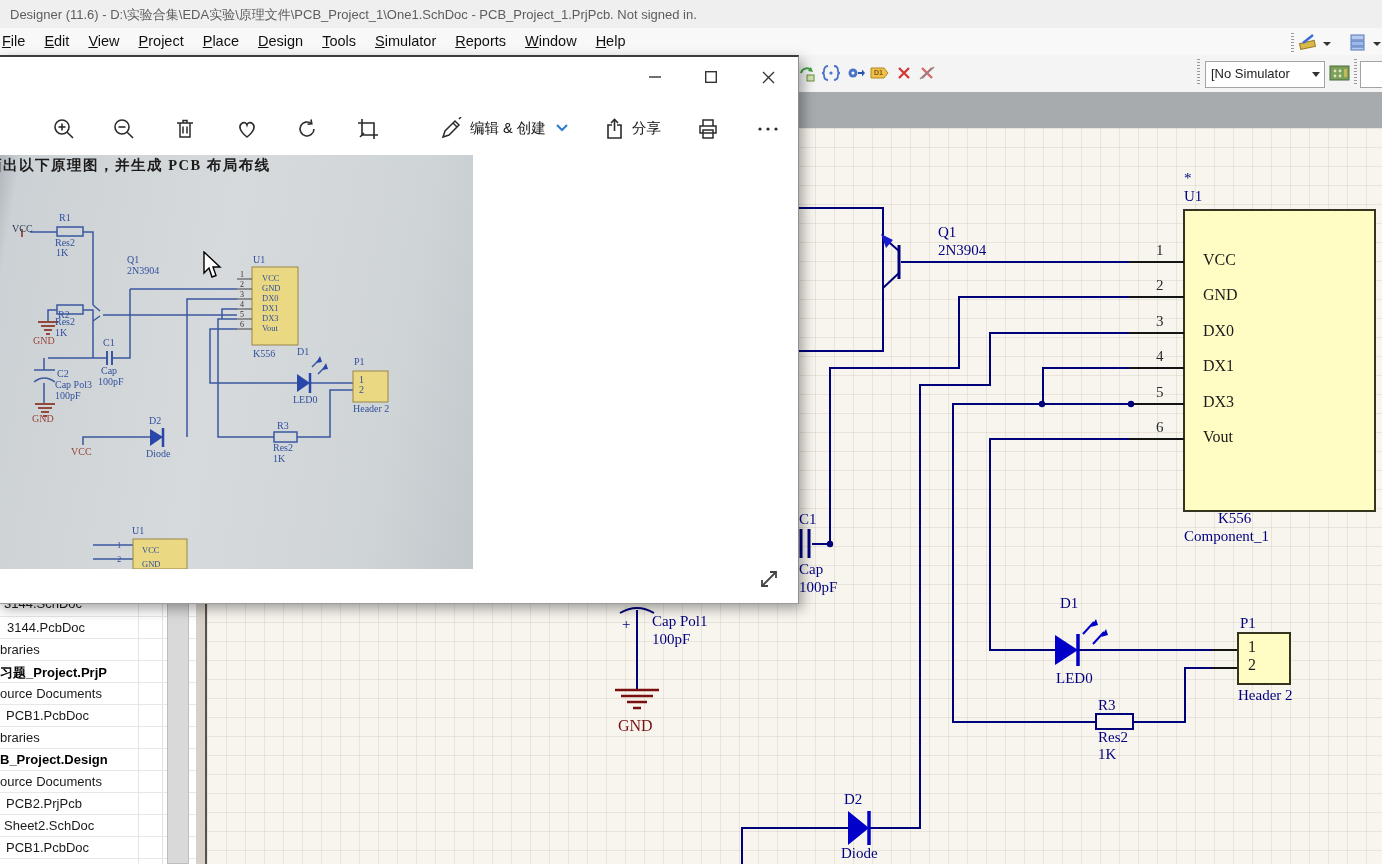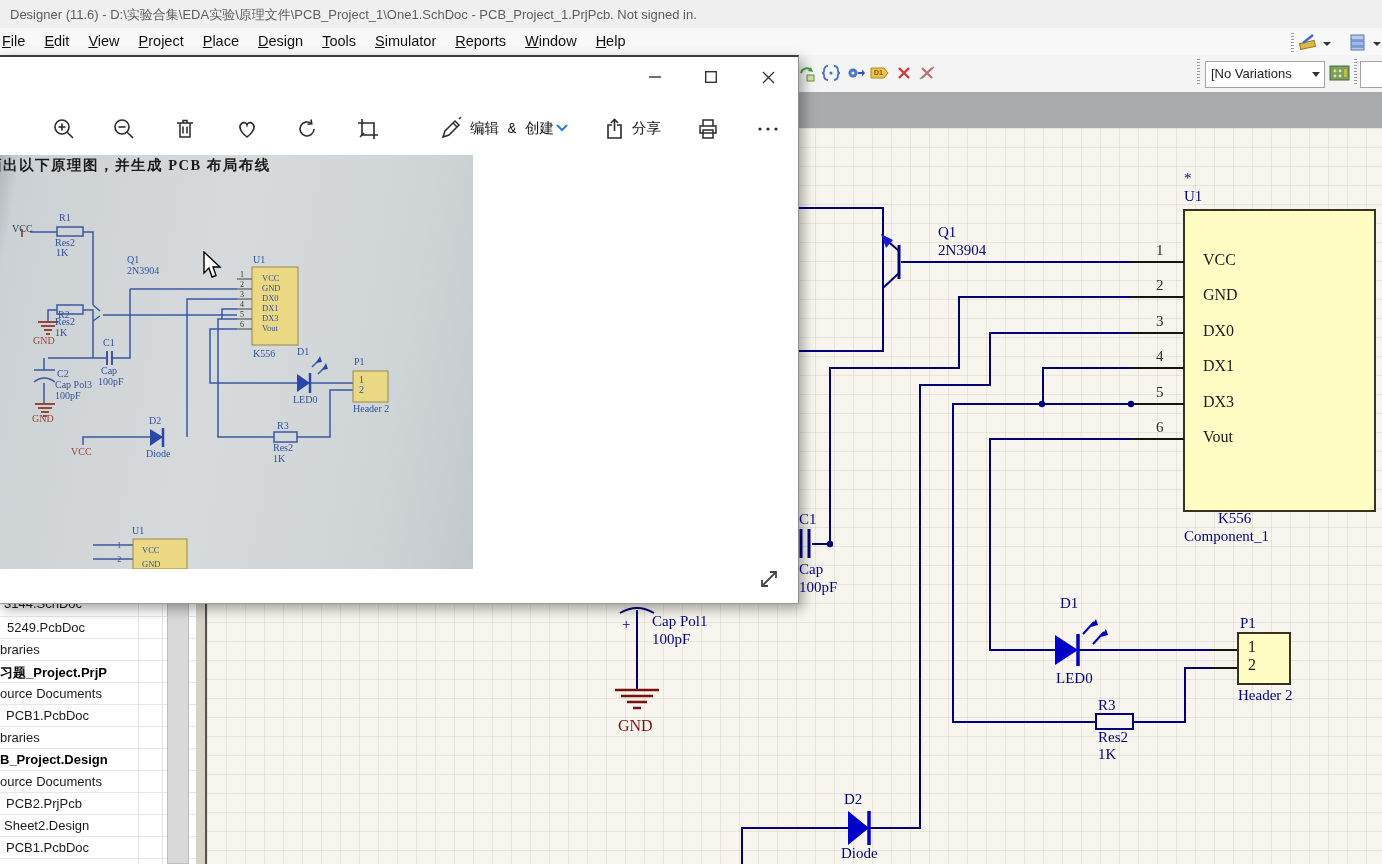--- a/index.html
+++ b/index.html
@@ -119,21 +119,21 @@
   <svg class="abs" style="left:919px;top:10px;" width="16" height="16" viewBox="0 0 16 16">
     <path d="M3,3 L13,13 M13,3 L3,13" stroke="#d03a3a" stroke-width="2.4" opacity=".75"></path>
     <line x1="1" y1="14" x2="15" y2="2" stroke="#8a8a8a" stroke-width="1.6"></line>
   </svg>
   <div class="abs dotted-sep" style="left:1197px;top:4px;height:26px;"></div>
   <div class="abs dotted-sep" style="left:1354px;top:4px;height:26px;"></div>
 </div>
 <span id="tag-label">D1</span>
 
 <div class="abs" id="variations-box">
-  <span class="val">[No Variations</span>
+  <span class="val">[No Simulator</span>
   <span class="arrow"></span>
 </div>
 <svg class="abs" style="left:1329px;top:64px;z-index:0;" width="21" height="18" viewBox="0 0 21 18">
   <rect x="1" y="2" width="19" height="14" fill="#7aa05a" stroke="#4a6a3a"></rect>
   <circle cx="6" cy="7" r="1.4" fill="#e8e0c0"></circle>
     <circle cx="11" cy="7" r="1.4" fill="#e8e0c0"></circle>
   <circle cx="6" cy="12" r="1.4" fill="#e8e0c0"></circle>
     <circle cx="11" cy="12" r="1.4" fill="#e8e0c0"></circle>
   <rect x="15" y="5" width="3" height="8" fill="#c8b858"></rect>
 </svg>
@@ -237,30 +237,30 @@
   </div>
 
 <div class="abs" id="sidebar">
   <div class="vline" style="left:138px;"></div>
   <div class="vline" style="left:162px;"></div>
   <div id="sb-scroll"></div>
   <div id="sb-gutter"></div>
 </div>
 <div class="abs" id="sidebar-labels">
     <span class="lb row" style="left: 4px; top: 596px;">3144.SchDoc</span>
-    <span class="lb row" style="left: 7px; top: 620px;">5249.PcbDoc</span>
+    <span class="lb row" style="left: 7px; top: 620px;">3144.PcbDoc</span>
     <span class="lb row" style="left: 0px; top: 642px;">braries</span>
     <span class="lb rowb" style="left: 0px; top: 664px;">习题_Project.PrjP</span>
     <span class="lb row" style="left: 0px; top: 686px;">ource Documents</span>
     <span class="lb row" style="left: 6px; top: 708px;">PCB1.PcbDoc</span>
     <span class="lb row" style="left: 0px; top: 730px;">braries</span>
     <span class="lb rowb" style="left: 0px; top: 752px;">B_Project.Design</span>
     <span class="lb row" style="left: 0px; top: 774px;">ource Documents</span>
     <span class="lb row" style="left: 6px; top: 796px;">PCB2.PrjPcb</span>
-    <span class="lb row" style="left: 4px; top: 818px;">Sheet2.Design</span>
+    <span class="lb row" style="left: 4px; top: 818px;">Sheet2.SchDoc</span>
     <span class="lb row" style="left: 6px; top: 840px;">PCB1.PcbDoc</span>
   </div>
 
 <div class="abs" id="photos-window">
 
   <div class="pw-ctl" style="left:642px;">
     <svg width="12" height="12" viewBox="0 0 12 12">
         <line x1="0" y1="6" x2="12" y2="6" stroke="#333" stroke-width="1.4"></line>
       </svg>
   </div>
@@ -312,21 +312,21 @@
         <line x1="4" y1="20" x2="8" y2="16"></line>
       </svg>
   </div>
   <div class="pw-tbtn" style="left:438px;">
     <svg width="24" height="24" viewBox="0 0 24 24" fill="none" stroke="#2b2b2b" stroke-width="1.5">
       <path d="M4,20 L6,14 L16,4 L20,8 L10,18 Z"></path>
         <line x1="14" y1="6" x2="18" y2="10"></line>
         <line x1="20" y1="2" x2="22" y2="0"></line>
       </svg>
   </div>
-  <span class="pw-text" style="left:472px;font-family:Liberation Mono, monospace;">编辑 &amp; 创建</span>
+  <span class="pw-text" style="left:472px;">编辑 &amp; 创建</span>
   <svg class="abs" style="left:558px;top:67px;" width="12" height="8" viewBox="0 0 12 8">
     <polyline points="1,1 6,6 11,1" fill="none" stroke="#2b7cd3" stroke-width="2"></polyline>
     </svg>
   <div class="pw-tbtn" style="left:602px;">
     <svg width="24" height="24" viewBox="0 0 24 24" fill="none" stroke="#2b2b2b" stroke-width="1.6">
       <path d="M9,8 H5 V21 H18 V8 H14"></path>
         <path d="M11.5,14 V2.5"></path>
         <polyline points="8,6 11.5,2.5 15,6"></polyline>
       </svg>
   </div>

